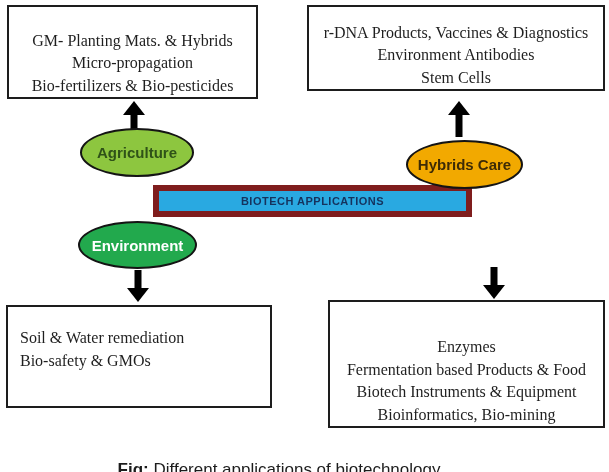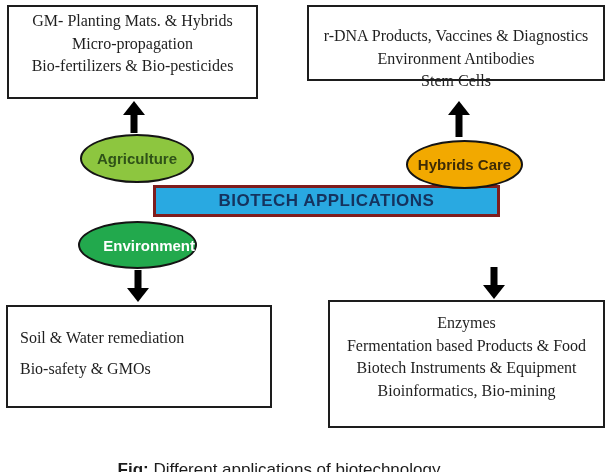--- a/index.html
+++ b/index.html
@@ -19,34 +19,34 @@
     display: flex;
     flex-direction: column;
     justify-content: flex-start;
     color: #1f1f1f;
   }
   .outcome-box .line {
     font-size: 16px;
     line-height: 22.5px;
     white-space: nowrap;
   }
-  .center-lines { align-items: center; text-align: center; }
-  .left-lines   { align-items: flex-start; text-align: left; gap: 8px; }
+  .center-lines { align-items: center; text-align: center; justify-content: flex-end; }
+  .left-lines   { align-items: flex-start; text-align: left; }
   .bar {
     position: absolute;
     left: 153px; top: 185px;
-    width: 347px; height: 32px;
-    border: 3px solid #7f1d1d;
+    width: 319px; height: 32px;
+    border: 6px solid #7f1d1d;
     box-sizing: border-box;
     display: flex;
     align-items: center;
     justify-content: center;
     font-family: "Liberation Sans", sans-serif;
     font-weight: bold;
-    font-size: 17px;
+    font-size: 11px;
     letter-spacing: 0.5px;
   }
   .node {
     position: absolute;
     border: 2.5px solid #141414;
     border-radius: 50%;
     box-sizing: border-box;
     display: flex;
     align-items: center;
     justify-content: center;
@@ -61,21 +61,21 @@
     left: 0; top: 460px;
     width: 558px;
     text-align: center;
     font-family: "Liberation Sans", sans-serif;
     font-size: 17px;
     color: #1c1c1c;
   }
   .caption .prefix { font-weight: bold; }
   
   #box-agriculture { left: 7px;  top: 5px;   width: 251px; height: 94px; padding-top: 3px; }
-  #box-healthcare  { left: 307px; top: 5px;  width: 298px; height: 76px; padding-top: 18px; }
+  #box-healthcare  { left: 307px; top: 5px;  width: 298px; height: 86px; padding-top: 18px; }
   #box-environment { left: 6px;  top: 305px; width: 266px; height: 103px; padding: 20px 0 0 12px; }
   #box-industry    { left: 328px; top: 300px; width: 277px; height: 128px; padding-top: 10px; }
 </style>
 </head>
 <body>
 
 <div id="canvas">
 
   <div class="outcome-box center-lines" id="box-agriculture">
     <span class="line">GM- Planting Mats. &amp; Hybrids</span>
@@ -118,29 +118,29 @@
 
   <svg class="arrow" style="left:481px; top:267px;" width="26" height="32" viewBox="0 0 26 32">
     <rect x="9.5" y="0" width="7" height="20" fill="#000000"></rect>
     <polygon points="13,32 24,18 2,18" fill="#000000"></polygon>
   </svg>
 
   <div class="bar" style="background-color: rgb(41, 169, 225); color: rgb(21, 51, 94);">
     <span>BIOTECH APPLICATIONS</span>
   </div>
 
-  <div class="node" style="left: 80px; top: 134px; width: 114px; height: 49px; background-color: rgb(141, 198, 63); color: rgb(47, 82, 24);">
+  <div class="node" style="left: 80px; top: 128px; width: 114px; height: 49px; background-color: rgb(141, 198, 63); color: rgb(47, 82, 24);">
     <span>Agriculture</span>
   </div>
 
   <div class="node" style="left: 406px; top: 140px; width: 117px; height: 49px; background-color: rgb(242, 169, 0); color: rgb(62, 43, 5);">
     <span>Hybrids Care</span>
   </div>
 
-  <div class="node" style="left: 78px; top: 221px; width: 119px; height: 48px; background-color: rgb(34, 169, 77); color: rgb(255, 255, 255); justify-content: flex-end;">
+  <div class="node" style="left: 78px; top: 221px; width: 119px; height: 48px; background-color: rgb(34, 169, 77); color: rgb(255, 255, 255);">
     <span>Environment</span>
   </div>
 
 
   <div class="caption">
     <span class="prefix">Fig:</span><span> Different applications of biotechnology</span>
   </div>
 
 </div>
 

